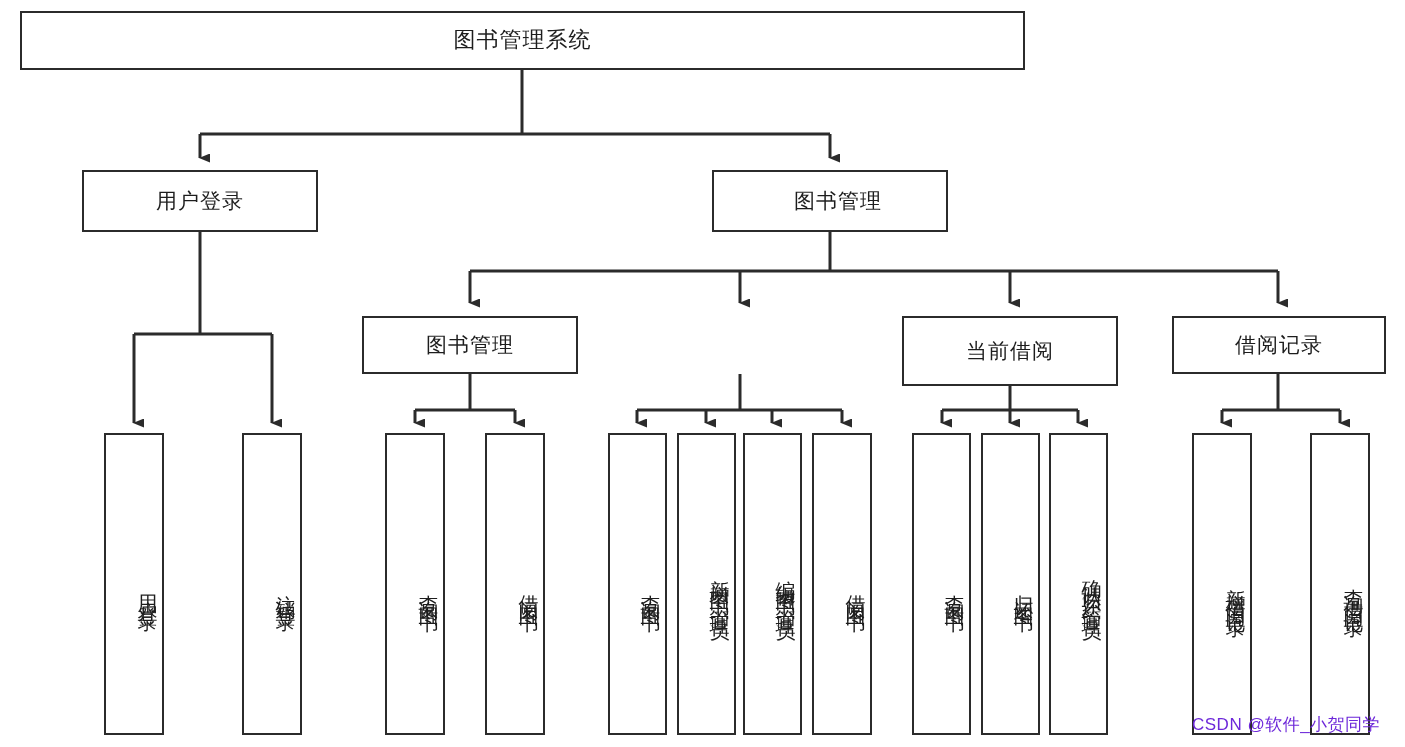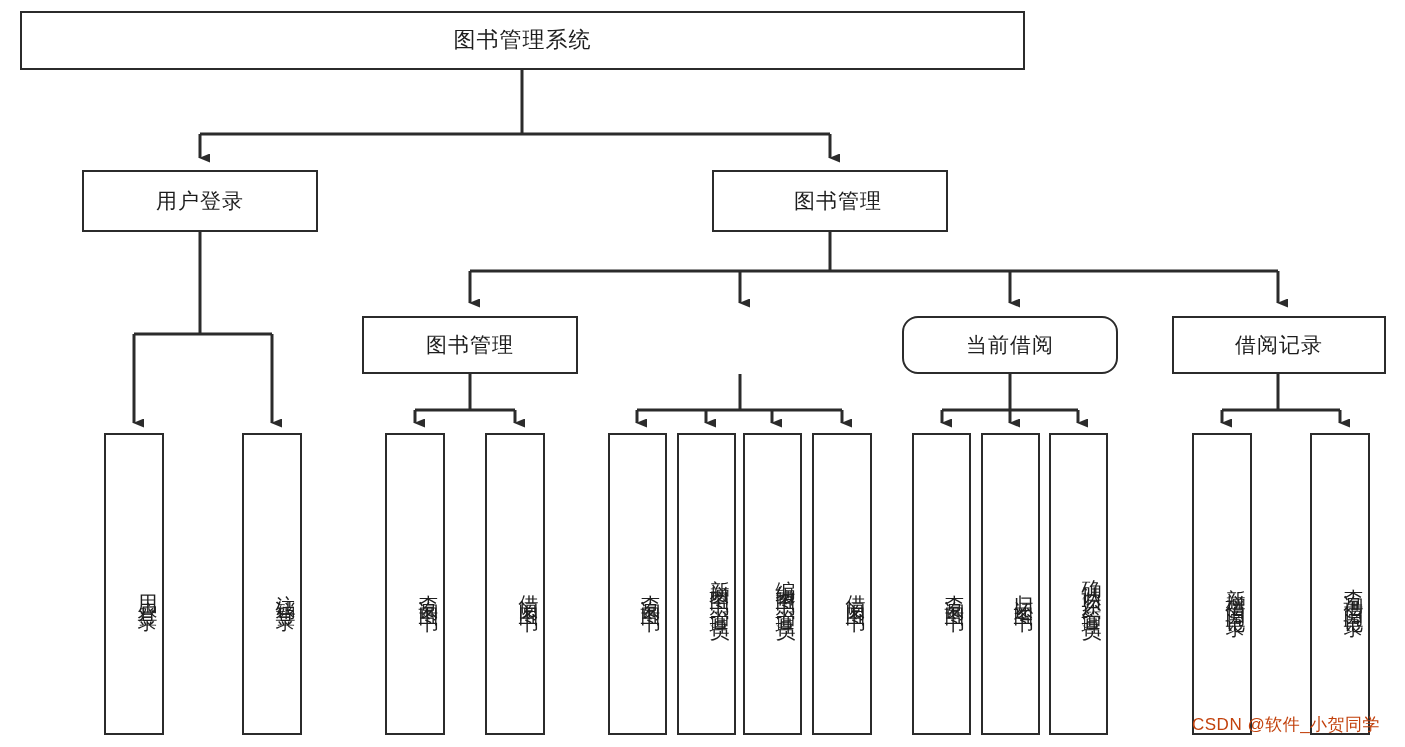--- a/index.html
+++ b/index.html
@@ -55,21 +55,21 @@
   .node.leaf .leaf-text {
     writing-mode: vertical-rl;
     text-orientation: upright;
     white-space: nowrap;
   }
   .watermark {
     position: absolute;
     left: 1192px;
     top: 713px;
     font-size: 17px;
-    color: #c2410c;
+    color: #6d28d9;
     white-space: nowrap;
     letter-spacing: 0.5px;
   }
 </style>
 </head>
 <body>
 
 <div id="diagram-root">
 
   <svg id="connectors" viewBox="0 0 1405 747" xmlns="http://www.w3.org/2000/svg">
@@ -129,21 +129,21 @@
   <div class="node horiz" style="left:82px; top:170px; width:236px; height:62px;">
     <span>用户登录</span>
   </div>
   <div class="node horiz" style="left:712px; top:170px; width:236px; height:62px;padding-left:16px;">
     <span>图书管理</span>
   </div>
 
   <div class="node horiz" style="left:362px; top:316px; width:216px; height:58px;">
     <span>图书管理</span>
   </div>
-  <div class="node horiz" style="left:902px; top:316px; width:216px; height:58px;border-radius:16px;">
+  <div class="node horiz" style="left:902px; top:316px; width:216px; height:70px;">
     <span>当前借阅</span>
   </div>
   <div class="node horiz" style="left:1172px; top:316px; width:214px; height:58px;align-items:center;">
     <span>借阅记录</span>
   </div>
 
   <div class="node leaf" style="left:104px; top:433px; width:60px; height:302px;">
     <span class="leaf-text">用户登录</span>
   </div>
   <div class="node leaf" style="left:242px; top:433px; width:60px; height:302px;">

